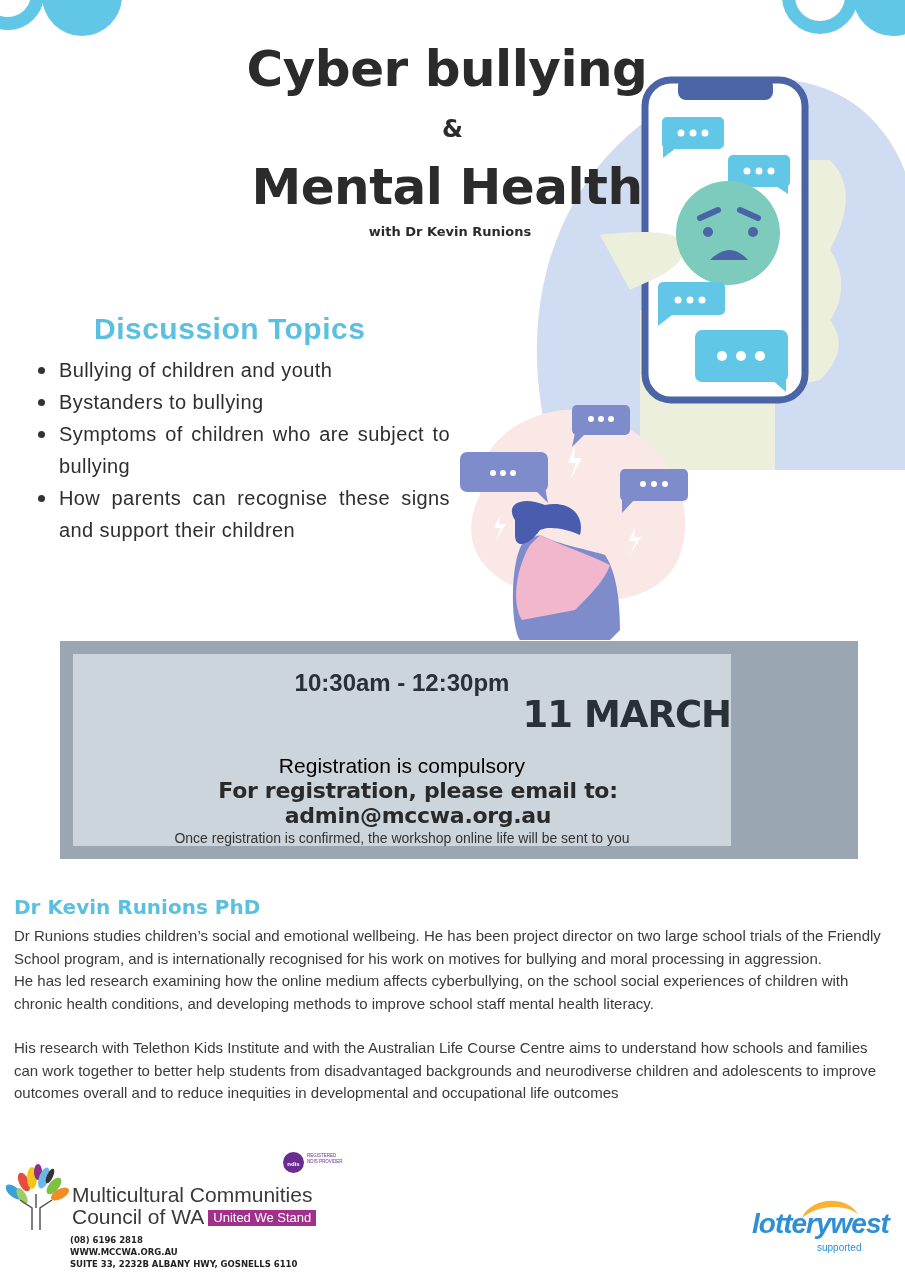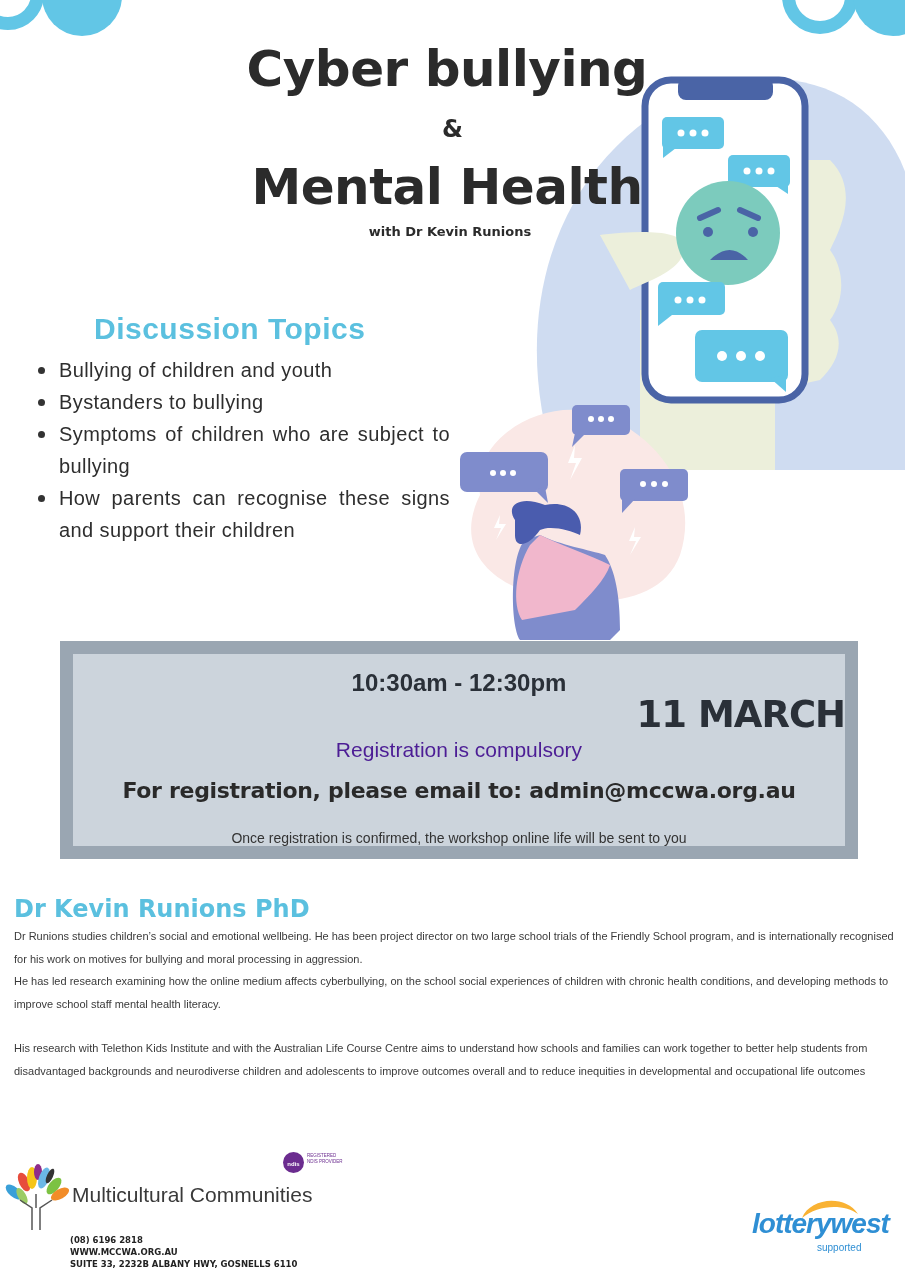--- a/index.html
+++ b/index.html
@@ -14,29 +14,29 @@
   .t2 { top:115px; font-size:24px; }
   .t3 { top:158px; font-size:50px; letter-spacing:-0.5px; left:-3px; width:900px;}
   .t4 { top:224px; font-size:13px; left:0; width:900px; }
 
   .topics-h { position:absolute; top:312px; left:94px; font-size:30px; font-weight:bold; color:#5bc0df; letter-spacing:0.5px; }
   .topics { position:absolute; top:354px; left:34px; width:416px; margin:0; padding:0; list-style:none; font-size:20px; line-height:32px; color:#2e2e2e; letter-spacing:0.4px; }
   .topics li { position:relative; padding-left:25px; text-align:justify; text-align-last:left; }
   .topics li::before { content:""; position:absolute; left:4px; top:13px; width:7px; height:7px; border-radius:50%; background:#333; }
 
   .infobox { position:absolute; left:60px; top:641px; width:798px; height:218px; background:#9aa6b2; }
-  .infobox .inner { position:absolute; left:13px; top:13px; width:772px; height:192px; background:#ccd4dc; text-align:center; color:#2a3038; }
+  .infobox .inner { position:absolute; left:13px; top:13px; width:658px; height:192px; background:#ccd4dc; text-align:center; color:#2a3038; }
   .time { position:absolute; top:15px; width:100%; font-size:24px; font-weight:bold; }
   .date { position:absolute; top:39px; width:100%; font-size:37px; font-weight:bold; letter-spacing:-1px; font-family:"DejaVu Sans", sans-serif;text-align:right; }
-  .regc { position:absolute; top:84px; width:100%; font-size:21px; color:#4c1d95; }
-  .regemail { position:absolute; top:124px; width:100%; font-size:22px; font-weight:bold; color:#2a2a2a; font-family:"DejaVu Sans", sans-serif; letter-spacing:-0.3px;}
+  .regc { position:absolute; top:100px; width:100%; font-size:21px; color:#000000; }
+  .regemail { position:absolute; top:124px; width:100%; font-size:22px; font-weight:bold; color:#2a2a2a; font-family:"DejaVu Sans", sans-serif; letter-spacing:-0.3px;padding-left:16px;}
   .regnote { position:absolute; top:176px; width:100%; font-size:14px; color:#333; }
 
-  .bio-h { position:absolute; top:895px; left:14px; font-size:24px; font-weight:bold; color:#5bc0df; font-family:"DejaVu Sans", sans-serif; }
-  .bio { position:absolute; top:925px; left:14px; width:880px; font-size:11px; line-height:22.5px; color:#3a3a3a; }
+  .bio-h { position:absolute; top:895px; left:14px; font-size:20px; font-weight:bold; color:#5bc0df; font-family:"DejaVu Sans", sans-serif; }
+  .bio { position:absolute; top:925px; left:14px; width:880px; font-size:15px; line-height:22.5px; color:#3a3a3a; }
   .bio p { margin:0; }
   .bio .gap { height:22px; }
 
   .mcc-name { position:absolute; left:72px; top:1184px; font-size:21px; color:#3a3a3a; line-height:22px; }
   .mcc-tag { display:inline-block; background:#a0308a; color:#fff; font-size:13px; padding:0 5px; line-height:16px; margin-left:4px; vertical-align:middle; }
   .mcc-contact { position:absolute; left:70px; top:1234px; width:240px; text-align:left; font-size:8.5px; font-weight:bold; color:#222; line-height:12px; font-family:"DejaVu Sans", sans-serif; }
   .ndis { position:absolute; left:283px; top:1152px; }
   .ndis-circle { position:absolute; left:0; top:0; width:21px; height:21px; border-radius:50%; background:#6b2c8f; color:#fff; font-size:6px; text-align:center; line-height:24px; font-weight:bold; }
   .ndis-label { position:absolute; left:24px; top:1px; width:40px; font-size:4.5px; color:#6b2c8f; line-height:6px; }
   .lw { position:absolute; left:752px; top:1208px; font-size:28px; color:#2f8fd4; font-style:italic; font-weight:bold; letter-spacing:-1px; }
@@ -167,20 +167,21 @@
   <ellipse cx="36" cy="8" rx="4" ry="8" fill="#8e2c8a"></ellipse>
   <ellipse cx="42" cy="14" rx="5" ry="11" transform="rotate(20 42 14)" fill="#6bb7e6"></ellipse>
   <ellipse cx="48" cy="12" rx="3" ry="8" transform="rotate(25 48 12)" fill="#333"></ellipse>
   <ellipse cx="52" cy="22" rx="5" ry="10" transform="rotate(40 52 22)" fill="#7cc242"></ellipse>
   <ellipse cx="58" cy="30" rx="5" ry="10" transform="rotate(60 58 30)" fill="#f28c28"></ellipse>
   <ellipse cx="20" cy="32" rx="4" ry="9" transform="rotate(-30 20 32)" fill="#9ccc65"></ellipse>
   <path d="M30 66 L30 44 L18 36 M38 66 L38 44 L50 36 M34 44 L34 30" stroke="#555" stroke-width="1.5" fill="none"></path>
 </svg>
 <div class="mcc-name">
   <div>Multicultural Communities</div>
+  <div><span>Council of WA</span><span class="mcc-tag">United We Stand</span></div>
 </div>
 <div class="mcc-contact">
   <div>(08) 6196 2818</div>
   <div>WWW.MCCWA.ORG.AU</div>
   <div>SUITE 33, 2232B ALBANY HWY, GOSNELLS 6110</div>
 </div>
 <div class="ndis">
   <div class="ndis-circle">ndis</div>
   <div class="ndis-label">REGISTERED NDIS PROVIDER</div>
 </div>

